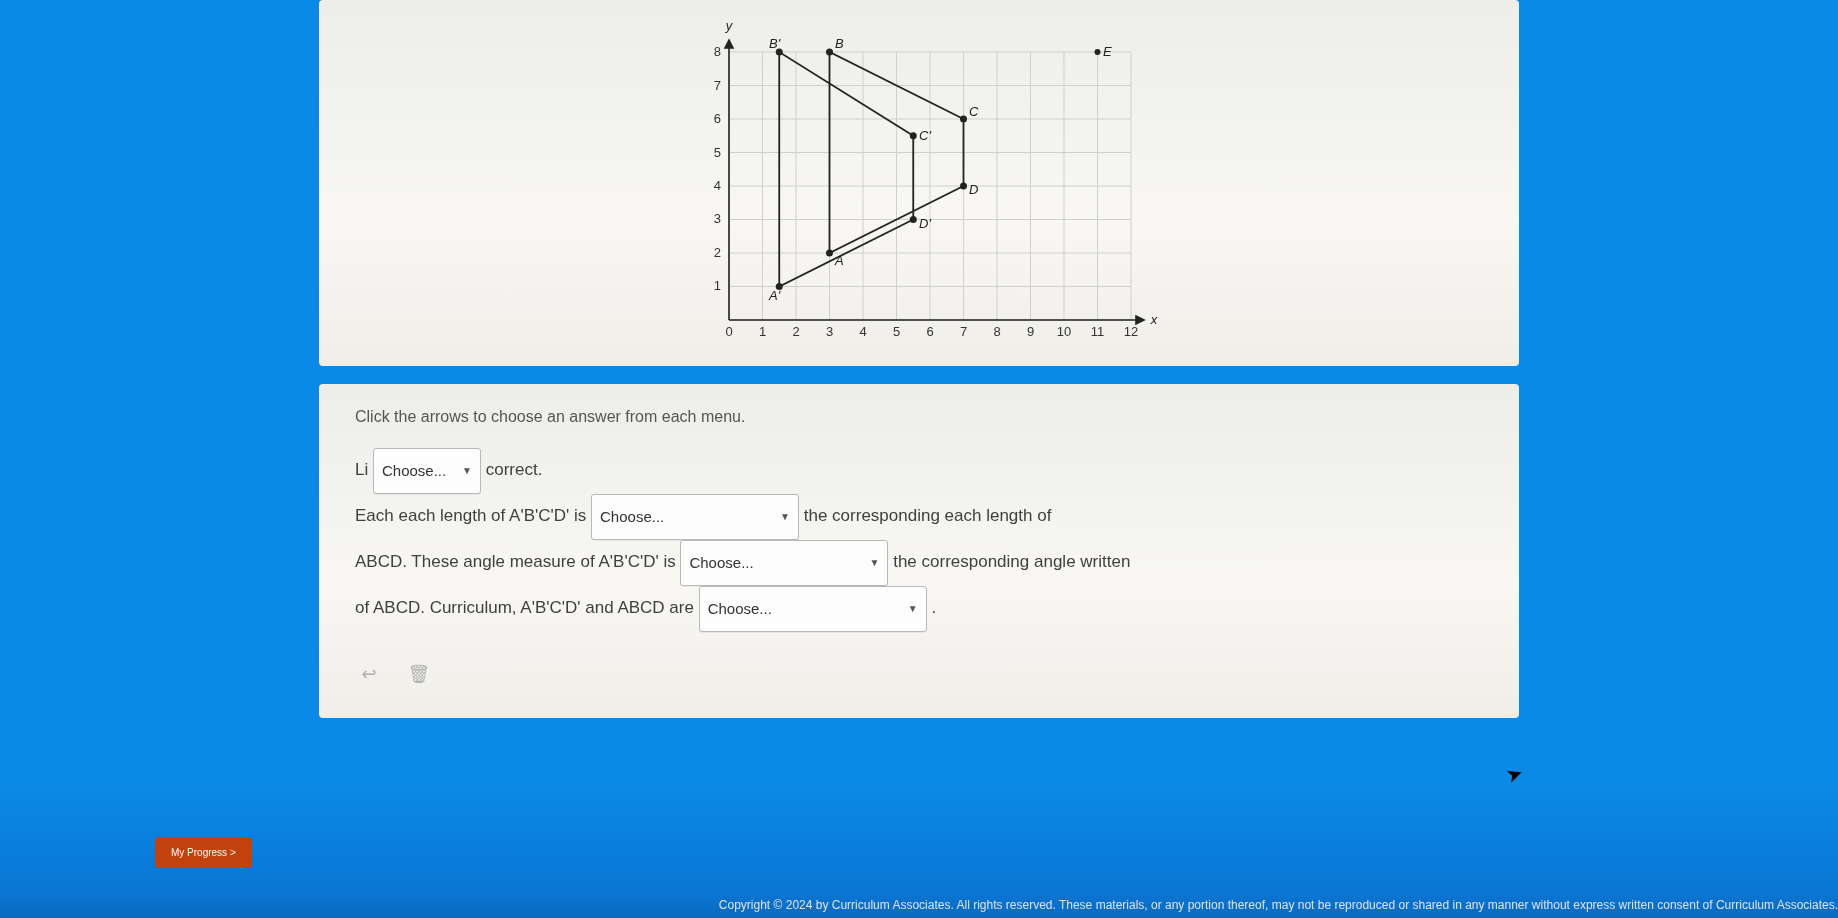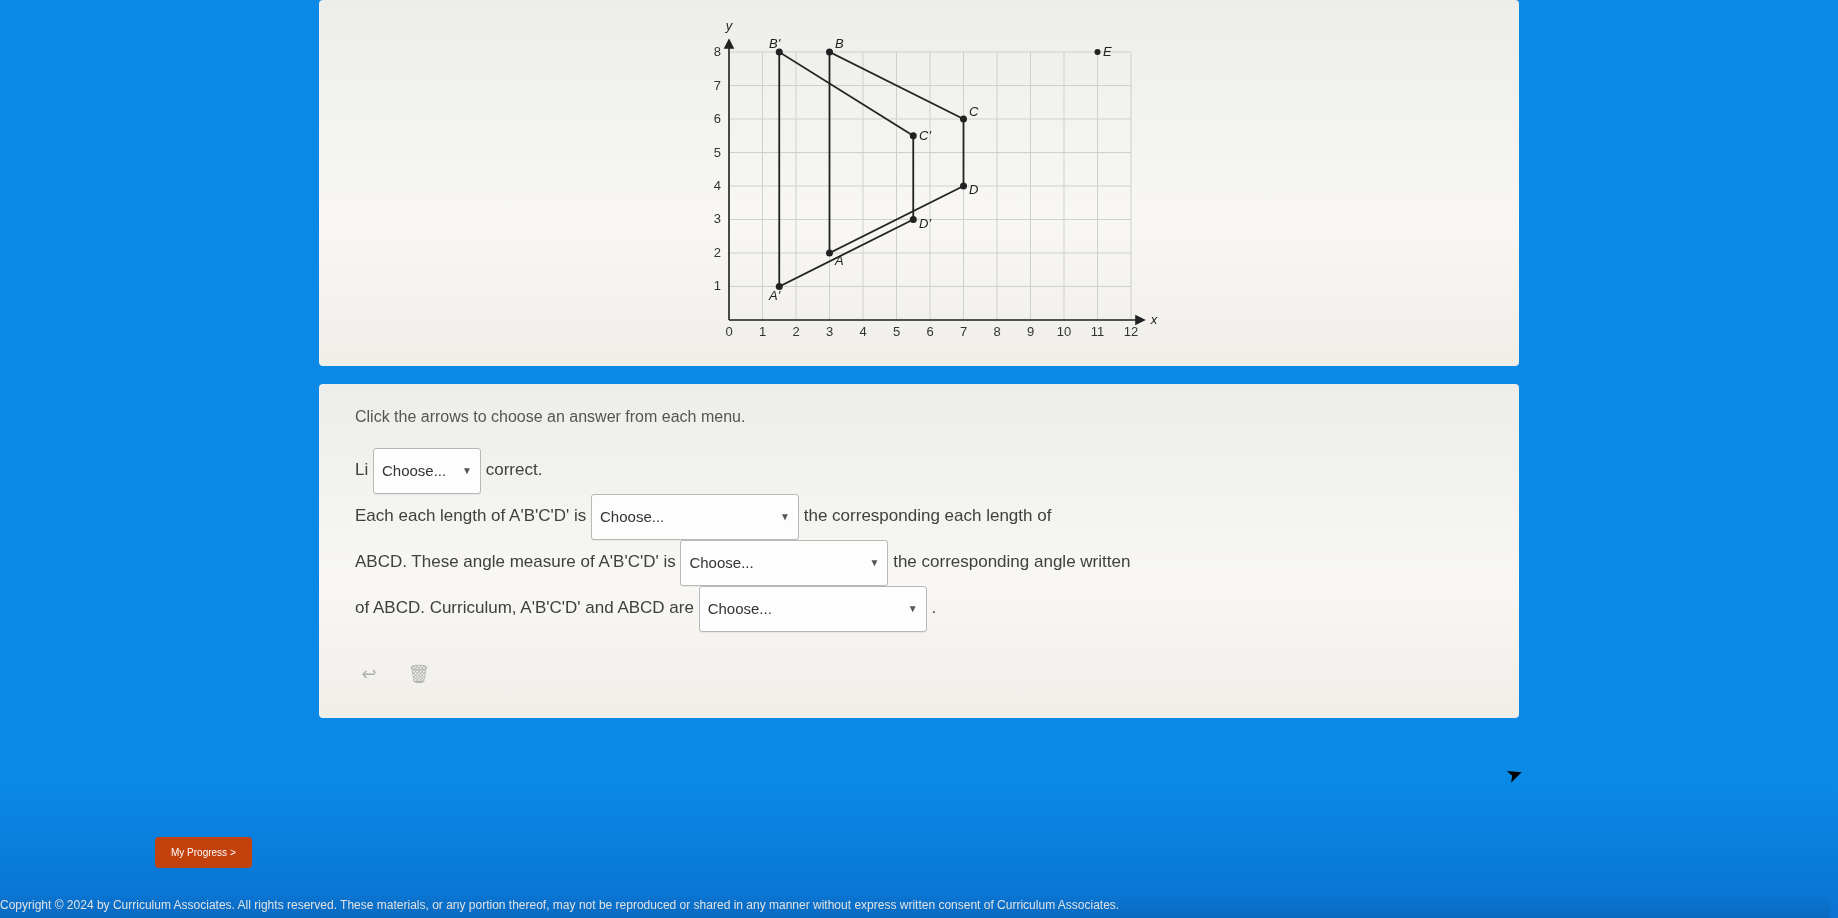--- a/index.html
+++ b/index.html
@@ -87,22 +87,22 @@
   color:#fff;
   border:none;
   border-radius:4px;
   padding:10px 16px;
   font-size:10px;
   font-weight:500;
   cursor:pointer;
 }
 .copyright{
   position:absolute;
-  left:0;right:8px;bottom:0;
-  text-align:left;
+  left:0;right:0;bottom:0;
+  text-align:right;
   color:#e2e2e2;
   font-size:12px;
   padding:6px 0 6px 0;
   background:linear-gradient(180deg,rgba(0,0,0,0) 0%,rgba(0,0,0,.08) 100%);
 }
 .pointer-cursor{
   position:absolute;
   right:315px;
   bottom:132px;
   font-size:20px;

